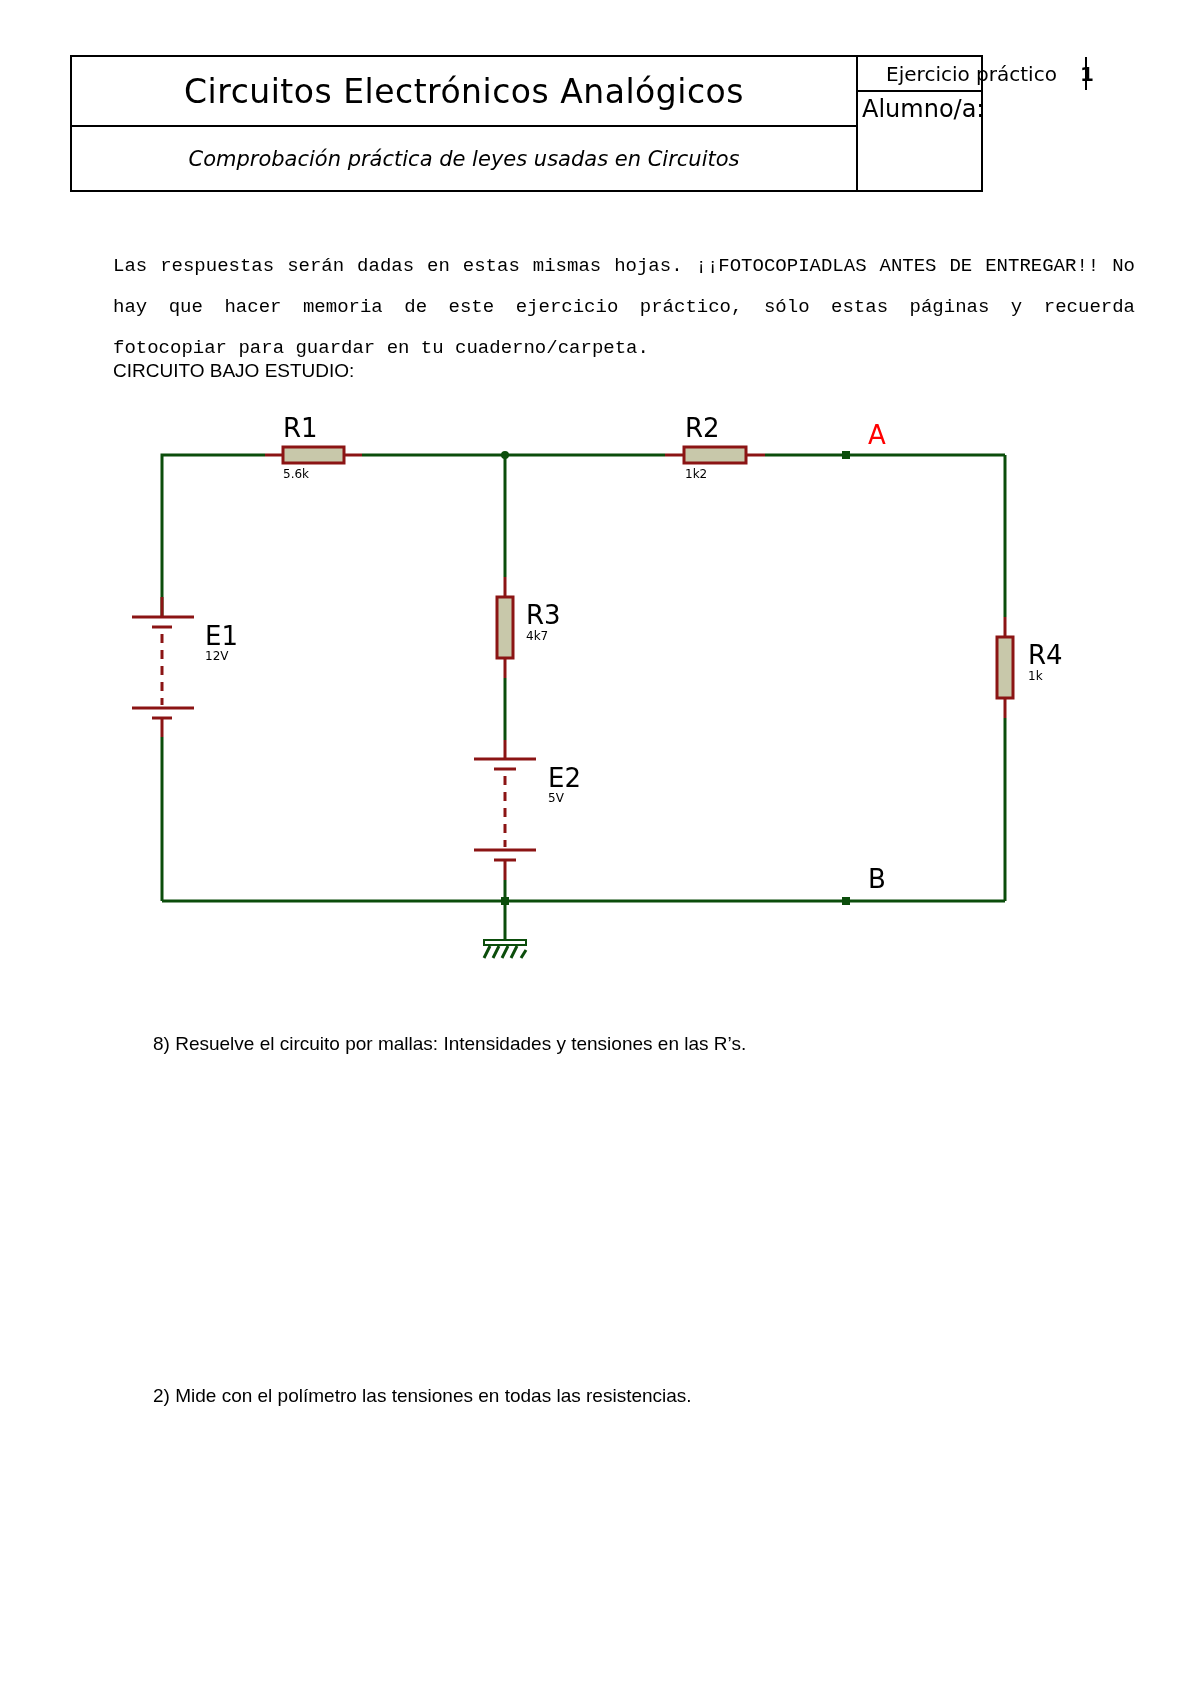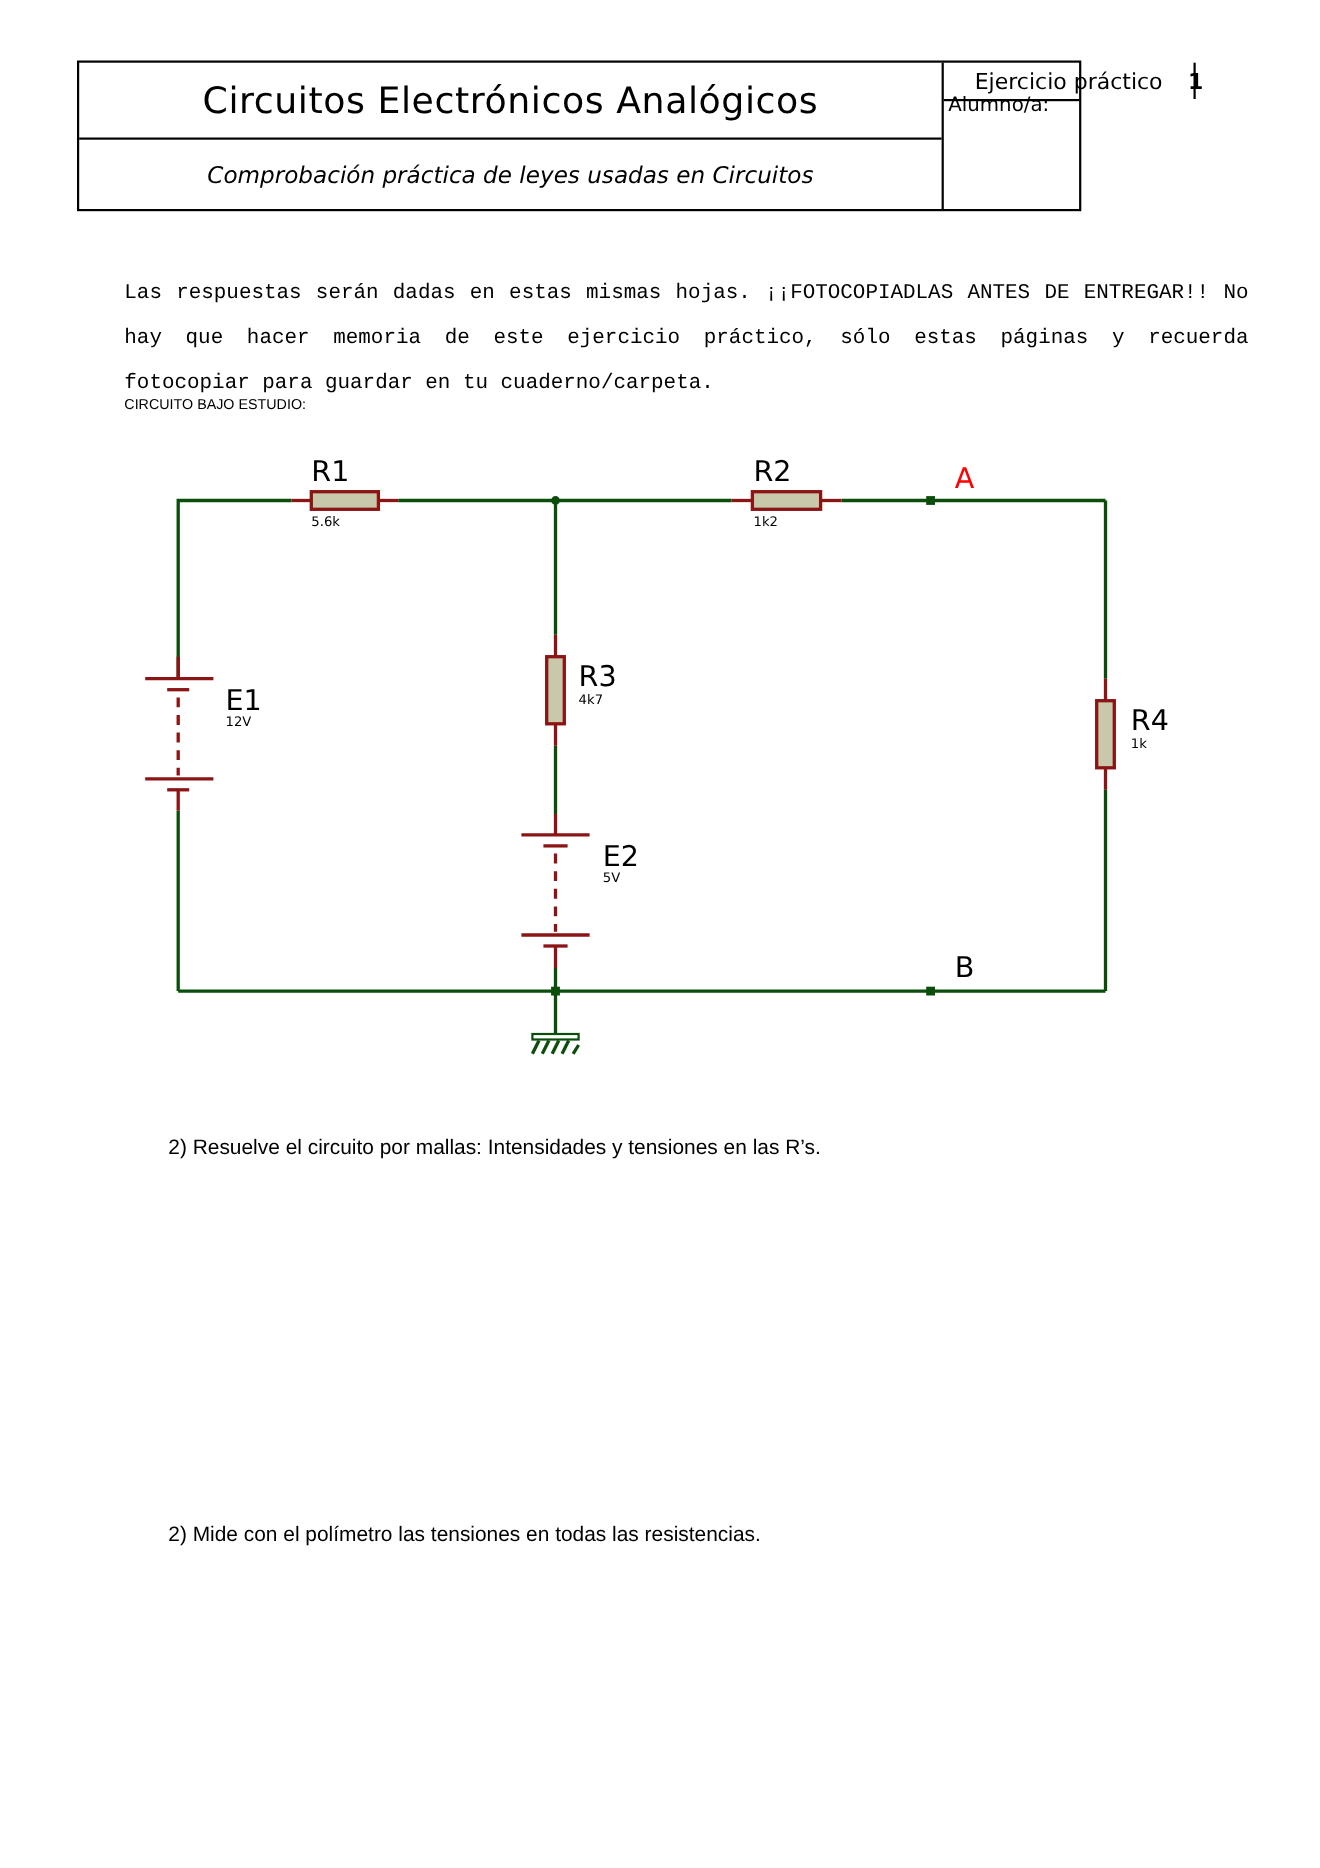--- a/index.html
+++ b/index.html
@@ -20,27 +20,27 @@
     .hdr .right { position: absolute; left: 786px; top: 0; right: 0; height: 100%; }
     .hdr .ej-row { position: absolute; left: 0; top: 0; right: 0; height: 35px;
                    border-bottom: 2px solid #000; box-sizing: border-box; }
     .hdr .ej-label { position: absolute; left: 0; top: 0; width: 229px; height: 100%;
                      border-right: 2px solid #000; box-sizing: border-box;
                      display: flex; align-items: center; justify-content: center;
                      font-size: 20px; }
     .hdr .ej-num { position: absolute; left: 229px; top: 0; right: 0; height: 100%;
                    display: flex; align-items: center; justify-content: center;
                    font-size: 20px; font-weight: bold; }
-    .hdr .alumno { position: absolute; left: 4px; top: 28px; font-size: 18px; }
+    .hdr .alumno { position: absolute; left: 4px; top: 38px; font-size: 24px; }
 
     .para { position: absolute; left: 113px; top: 246px; width: 1022px;
             font-family: Liberation Mono, monospace; font-size: 19px; line-height: 41px;
             text-align: justify; }
     .label-circ { position: absolute; left: 113px; top: 360px;
-                  font-family: "Liberation Sans", sans-serif; font-size: 13px; }
+                  font-family: "Liberation Sans", sans-serif; font-size: 19px; }
     .q { position: absolute; left: 153px; font-family: "Liberation Sans", sans-serif; font-size: 19px; }
     .q1 { top: 1033px; }
     .q2 { top: 1385px; }
 
     svg.circuit { position: absolute; left: 0; top: 0; }
     .wire { stroke: #0b4d0b; stroke-width: 3; fill: none; }
     .lead { stroke: #8b1414; stroke-width: 3; fill: none; }
     .rbody { fill: #c8c8aa; stroke: #8b1414; stroke-width: 3; }
     .plate { stroke: #8b1414; stroke-width: 3; }
     .dash { stroke: #8b1414; stroke-width: 3; stroke-dasharray: 9 7; }
@@ -153,14 +153,14 @@
   <g>
     <rect x="484" y="940" width="42" height="5" fill="#ffffff" stroke="#0b4d0b" stroke-width="2"></rect>
     <line x1="490" y1="946" x2="484" y2="958" stroke="#0b4d0b" stroke-width="3"></line>
     <line x1="499" y1="946" x2="493" y2="958" stroke="#0b4d0b" stroke-width="3"></line>
     <line x1="508" y1="946" x2="502" y2="958" stroke="#0b4d0b" stroke-width="3"></line>
     <line x1="517" y1="946" x2="511" y2="958" stroke="#0b4d0b" stroke-width="3"></line>
     <line x1="526" y1="950" x2="521" y2="958" stroke="#0b4d0b" stroke-width="3"></line>
   </g>
 </svg>
 
-<div class="q q1">2) Resuelve el circuito por mallas: Intensidades y tensiones en las R’s.</div>
+<div class="q q1">8) Resuelve el circuito por mallas: Intensidades y tensiones en las R’s.</div>
 <div class="q q2">2) Mide con el polímetro las tensiones en todas las resistencias.</div>
 
 </body></html>

